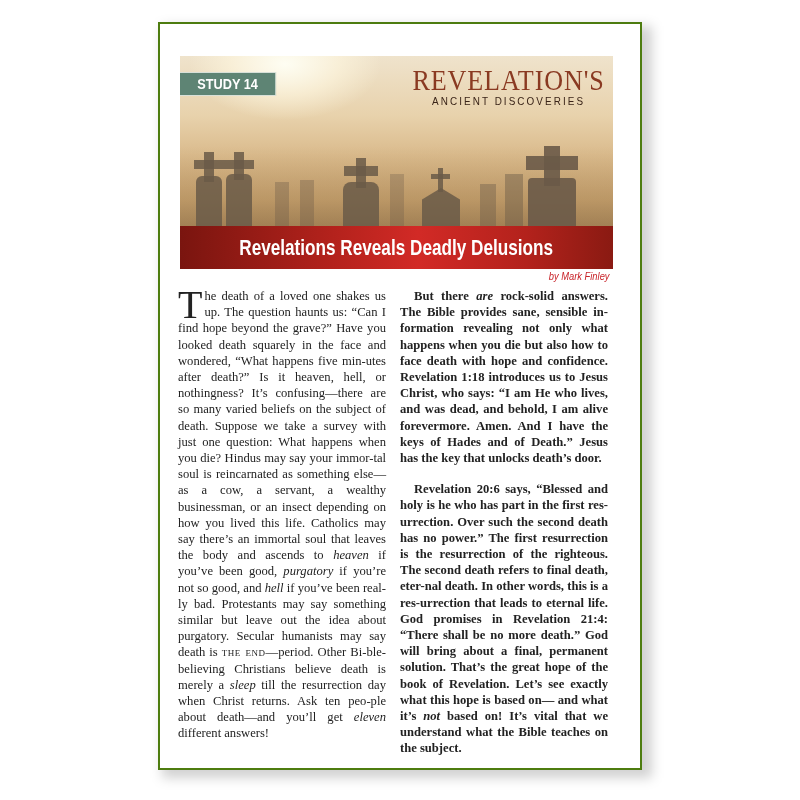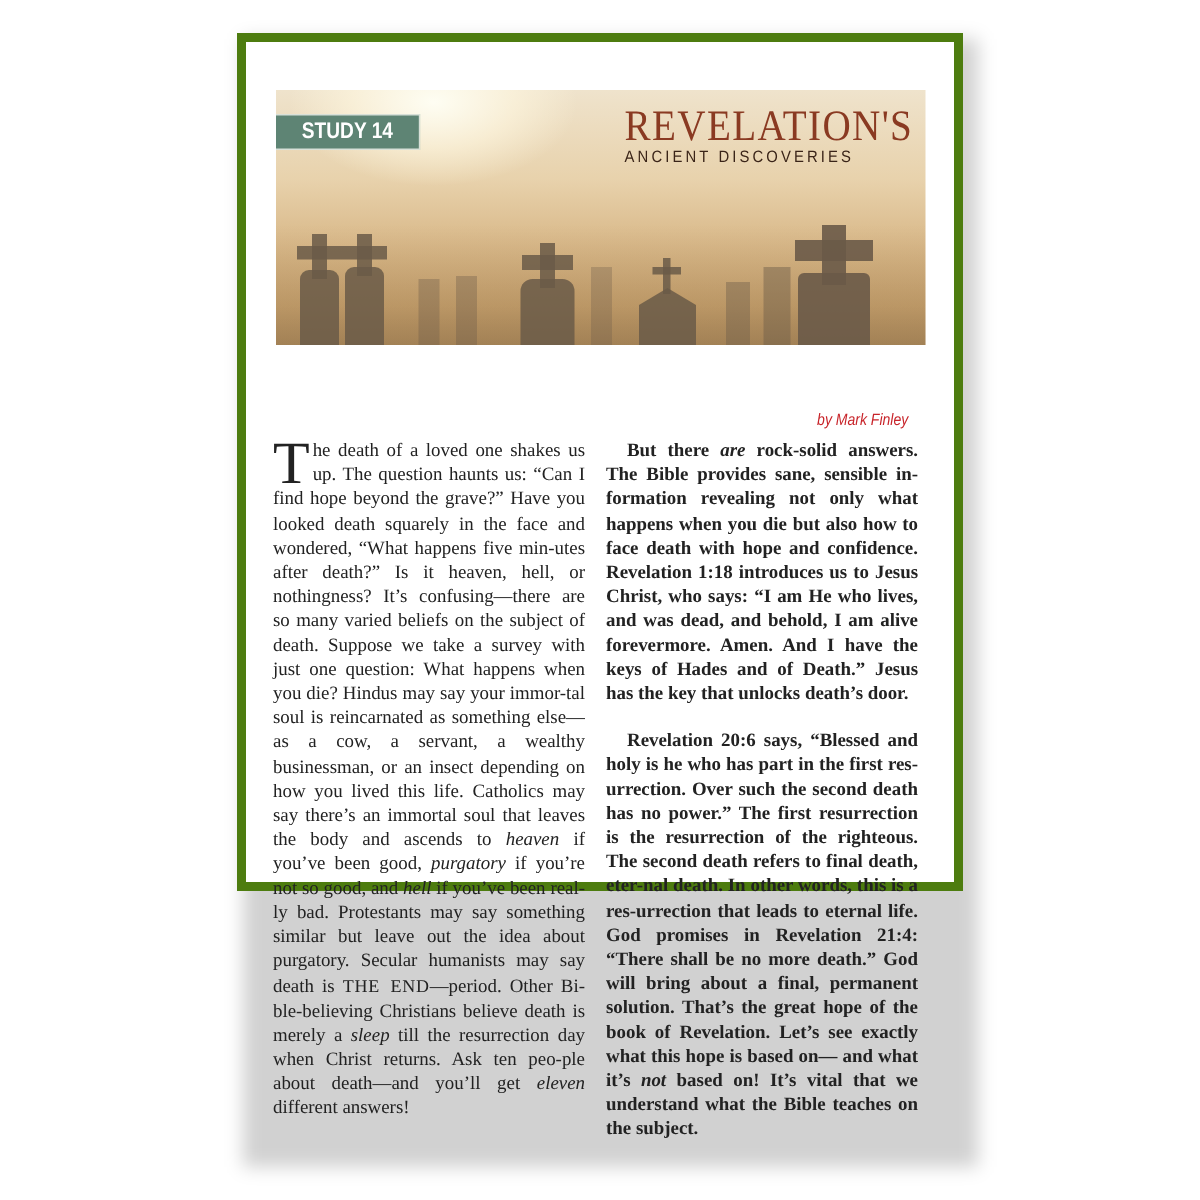--- a/index.html
+++ b/index.html
@@ -1,42 +1,42 @@
 <!DOCTYPE html>
 <html><head>
 <meta charset="utf-8">
 <style>
   html, body { margin:0; padding:0; }
   body { width:800px; height:800px; background:#ffffff; position:relative; overflow:hidden; font-family:"Liberation Serif", serif; }
   .shadow { position:absolute; left:162px; top:26px; width:490px; height:752px; background:rgba(0,0,0,0.18); filter:blur(6px); }
-  .page { position:absolute; left:158px; top:22px; width:484px; height:572px; background:#fff; border:6px solid #4d7c0f; box-sizing:border-box; }
+  .page { position:absolute; left:158px; top:22px; width:484px; height:748px; background:#fff; border:2px solid #4d7c0f; box-sizing:border-box; }
   .hero { position:absolute; left:20px; top:32px; width:433px; height:170px; overflow:hidden;
     background:
       radial-gradient(ellipse 120px 70px at 105px 8px, rgba(255,255,245,0.95), rgba(255,248,225,0.6) 45%, rgba(255,240,210,0) 80%),
       linear-gradient(180deg, #efe3cc 0%, #e8d2ac 35%, #d9b98a 60%, #c6a06c 85%, #a98658 100%); }
   .haze { position:absolute; left:0; top:90px; width:100%; height:80px; background:linear-gradient(180deg, rgba(230,205,160,0) 0%, rgba(150,120,80,0.35) 100%); }
   .stone { position:absolute; background:#6a5a48; opacity:0.85; }
   .badge { position:absolute; left:0; top:16px; width:96px; height:24px; background:#5e8474; border-top:1px solid #d8e0d8; border-bottom:1px solid #d8e0d8; border-right:1px solid #d8e0d8; box-sizing:border-box;
     color:#fff; font-family:"Liberation Sans", sans-serif; font-weight:bold; font-size:15px; line-height:22px; text-align:center; letter-spacing:0px; transform:scaleX(0.85); transform-origin:left; width:113px; }
-  .brand { position:absolute; right:8px; top:10px; text-align:left; }
+  .brand { position:absolute; right:8px; top:10px; text-align:center; }
   .brand-title { font-family:"Liberation Serif", serif; font-size:29px; color:#8a3a22; letter-spacing:1px; line-height:28px; transform:scaleX(0.9); transform-origin:right; }
   .brand-sub { font-family:"Liberation Sans", sans-serif; font-size:11px; color:#3a2418; letter-spacing:2.3px; line-height:12px; margin-top:1px; transform:scaleX(0.9); transform-origin:right; }
   .banner { position:absolute; left:20px; top:202px; width:433px; height:43px;
     background:linear-gradient(90deg, #7a150f 0%, #b3221c 35%, #d22a26 55%, #b3221c 80%, #8a1a12 100%);
     color:#fff; font-family:"Liberation Sans", sans-serif; font-weight:bold; font-size:22px; line-height:43px; text-align:center; }
   .banner span { display:inline-block; transform:scaleX(0.78); white-space:nowrap; }
   .byline { position:absolute; right:30px; top:246px; color:#c8242a; font-family:"Liberation Sans", sans-serif; font-style:italic; font-size:11px; transform:scaleX(0.85); transform-origin:right; }
   .col { position:absolute; top:264px; width:208px; font-size:12.6px; line-height:16.2px; color:#222; text-align:justify; hyphens:manual; }
   .col p { margin:0; }
   .col1 { left:18px; }
   .col2 { left:240px;font-weight:bold; }
   .col2 p { text-indent:14px; }
   .col2 p + p { margin-top:15px; }
   .dropcap { float:left; font-size:40px; line-height:30px; margin:2px 2px 0 0; color:#222; }
-  .sc { font-variant:small-caps; font-size:17px; letter-spacing:0.5px; }
+  .sc { font-variant:small-caps; font-size:13px; letter-spacing:0.5px; }
 </style>
 </head>
 <body>
 
 <div class="shadow"></div>
 <div class="page">
 
   <div class="hero">
     <div class="haze"></div>
 
@@ -61,20 +61,23 @@
     <div class="stone" style="left:95px;top:126px;width:14px;height:44px;opacity:0.35;"></div>
     <div class="stone" style="left:210px;top:118px;width:14px;height:52px;opacity:0.3;"></div>
 
     <div class="badge">STUDY 14</div>
     <div class="brand">
       <div class="brand-title">REVELATION'S</div>
       <div class="brand-sub">ANCIENT DISCOVERIES</div>
     </div>
   </div>
 
+  <div class="banner">
+    <span>Revelations Reveals Deadly Delusions</span>
+  </div>
 
   <div class="byline">by Mark Finley</div>
 
   <div class="col col1">
     <p><span class="dropcap">T</span><span>he death of a loved one shakes us up. The question haunts us: “Can I find hope beyond the grave?” Have you looked death squarely in the face and wondered, “What happens five min-utes after death?” Is it heaven, hell, or nothingness? It’s confusing—there are so many varied beliefs on the subject of death. Suppose we take a survey with just one question: What happens when you die? Hindus may say your immor-tal soul is reincarnated as something else—as a cow, a servant, a wealthy businessman, or an insect depending on how you lived this life. Catholics may say there’s an immortal soul that leaves the body and ascends to </span><i>heaven</i><span> if you’ve been good, </span><i>purgatory</i><span> if you’re not so good, and </span><i>hell</i><span> if you’ve been real-ly bad. Protestants may say something similar but leave out the idea about purgatory. Secular humanists may say death is </span><span class="sc">the end</span><span>—period. Other Bi-ble-believing Christians believe death is merely a </span><i>sleep</i><span> till the resurrection day when Christ returns. Ask ten peo-ple about death—and you’ll get </span><i>eleven</i><span> different answers!</span></p>
   </div>
 
   <div class="col col2">
     <p><span>But there </span><i>are</i><span> rock-solid answers. The Bible provides sane, sensible in-formation revealing not only what happens when you die but also how to face death with hope and confidence. </span><b>Revelation 1:18</b><span> introduces us to Jesus Christ, who says: “I am He who lives, and was dead, and behold, I am alive forevermore. Amen. And I have the keys of Hades and of Death.” Jesus has the key that unlocks death’s door.</span></p>
     <p><b>Revelation 20:6</b><span> says, “Blessed and holy is he who has part in the first res-urrection. Over such the second death has no power.” The first resurrection is the resurrection of the righteous. The second death refers to final death, eter-nal death. In other words, this is a res-urrection that leads to eternal life. God promises in </span><b>Revelation 21:4</b><span>: “There shall be no more death.” God will bring about a final, permanent solution. That’s the great hope of the book of Revelation. Let’s see exactly what this hope is based on— and what it’s </span><i>not</i><span> based on! It’s vital that we understand what the Bible teaches on the subject.</span></p>

